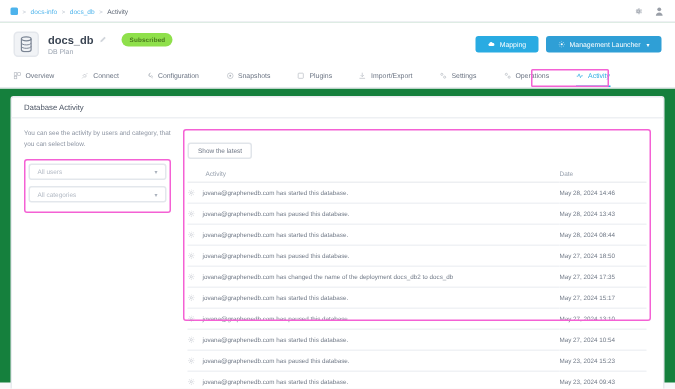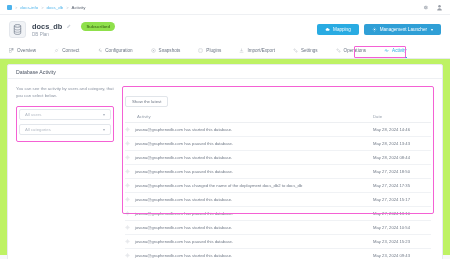--- a/index.html
+++ b/index.html
@@ -2,21 +2,21 @@
 <html><head>
 <meta charset="utf-8">
 <style>
   * { box-sizing: border-box; margin: 0; padding: 0; }
   html, body {
     width: 450px; height: 259px;
     font-family: "Liberation Sans", sans-serif;
     background: #f7f8fa;
     overflow: hidden;
   }
-  .app { width: 450px; height: 255px; position: relative; background: #bef264; }
+  .app { width: 450px; height: 255px; position: relative; background: #15803d; }
 
   
   .topbar {
     height: 15px; background: #ffffff;
     display: flex; align-items: center;
     padding: 0 7px;
     border-bottom: 1px solid #eef0f3;
   }
   .crumbs { display: flex; align-items: center; gap: 3px; font-size: 4.4px; }
   .crumb-home {

